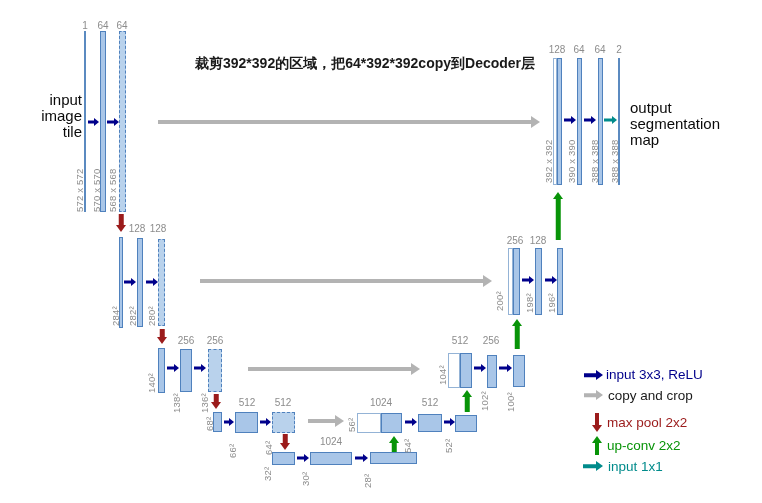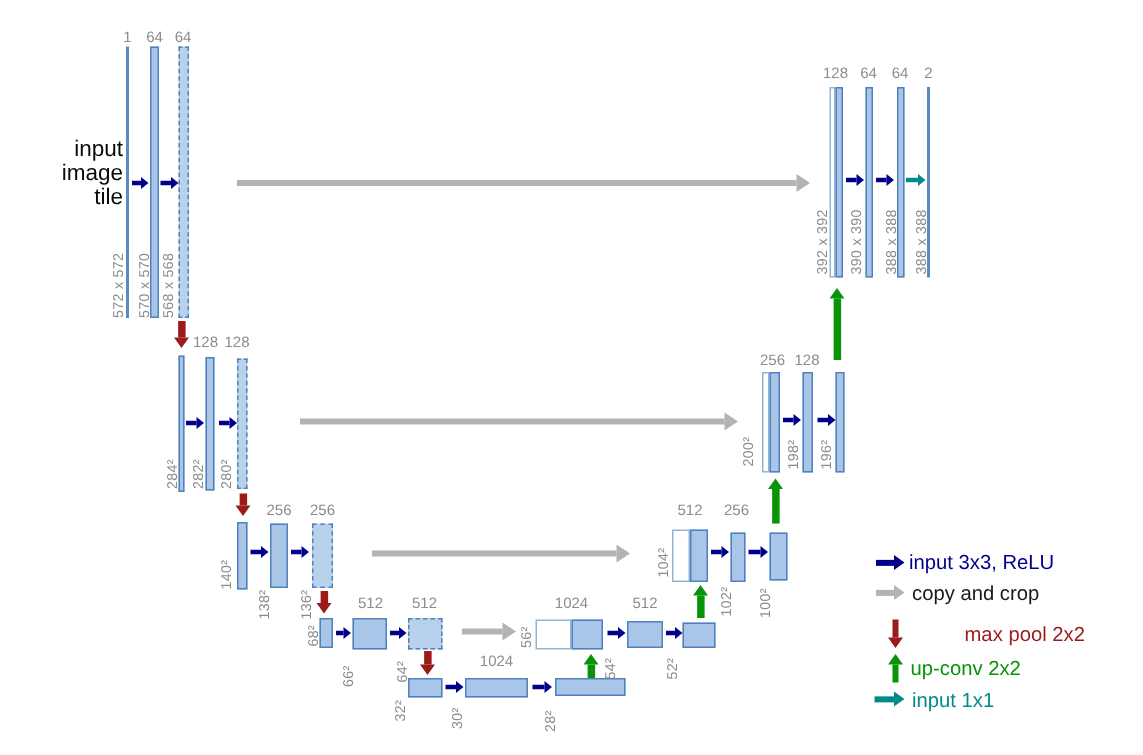--- a/index.html
+++ b/index.html
@@ -35,25 +35,31 @@
   
   .bigtxt{position:absolute;color:#0a0a0a;font-size:15px;line-height:16px;}
   .annot{position:absolute;color:#1a1a1a;font-size:14px;font-weight:bold;white-space:nowrap;}
   .leg{position:absolute;font-size:13.5px;white-space:nowrap;}
 </style>
 </head>
 <body>
 
 <div id="stage">
 
+  <div class="annot" style="left:195px;top:55px;">裁剪392*392的区域，把64*392*392copy到Decoder层</div>
 
   <div class="bigtxt" style="right:680px;top:92px;text-align:right;width:120px;left:auto;">
     <div>input</div>
     <div>image</div>
     <div>tile</div>
+  </div>
+  <div class="bigtxt" style="left:630px;top:100px;">
+    <div>output</div>
+    <div>segmentation</div>
+    <div>map</div>
   </div>
 
   <div class="ch" style="left:85px;top:20px;">1</div>
   <div class="ch" style="left:103px;top:20px;">64</div>
   <div class="ch" style="left:122px;top:20px;">64</div>
   <div class="bar thin" style="left:84px;top:31px;width:2px;height:181px;"></div>
   <div class="bar" style="left:100px;top:31px;width:6px;height:181px;"></div>
   <div class="bar dashed" style="left:119px;top:31px;width:7px;height:181px;"></div>
   <div class="rot" style="left:74px;top:212px;">572 x 572</div>
   <div class="rot" style="left:91px;top:212px;">570 x 570</div>
@@ -168,19 +174,19 @@
   <div class="arr ar" style="--c:#b3b3b3;--t:4px;--h:9px;--w:6px;left:158px;top:115px;width:382px;height:13px;"></div>
   <div class="arr ar" style="--c:#b3b3b3;--t:4px;--h:9px;--w:6px;left:200px;top:274px;width:292px;height:13px;"></div>
   <div class="arr ar" style="--c:#b3b3b3;--t:4px;--h:9px;--w:6px;left:248px;top:362px;width:172px;height:13px;"></div>
   <div class="arr ar" style="--c:#b3b3b3;--t:4px;--h:9px;--w:6px;left:308px;top:414px;width:36px;height:13px;"></div>
 
   <div class="arr ar" style="--c:#00008b;--t:3.5px;--h:7px;--w:5px;left:584px;top:369px;width:19px;height:12px;"></div>
   <div class="leg" style="left:606px;top:367px;color:#00008b;">input 3x3, ReLU</div>
   <div class="arr ar" style="--c:#b3b3b3;--t:3.5px;--h:7px;--w:5px;left:584px;top:389px;width:19px;height:12px;"></div>
   <div class="leg" style="left:608px;top:388px;color:#1a1a1a;">copy and crop</div>
   <div class="arr ad" style="--c:#9b1b1b;--t:4px;--h:7px;--w:5px;left:591px;top:413px;width:12px;height:19px;"></div>
-  <div class="leg" style="left:607px;top:415px;color:#9b1b1b;margin-left:36px;">max pool 2x2</div>
+  <div class="leg" style="left:607px;top:415px;color:#9b1b1b;">max pool 2x2</div>
   <div class="arr au" style="--c:#089408;--t:4px;--h:7px;--w:5px;left:591px;top:436px;width:12px;height:19px;"></div>
   <div class="leg" style="left:607px;top:438px;color:#089408;">up-conv 2x2</div>
   <div class="arr ar" style="--c:#008b8b;--t:3.5px;--h:7px;--w:5px;left:583px;top:460px;width:20px;height:12px;"></div>
   <div class="leg" style="left:608px;top:459px;color:#008b8b;">input 1x1</div>
 
 </div>
 
 </body></html>

